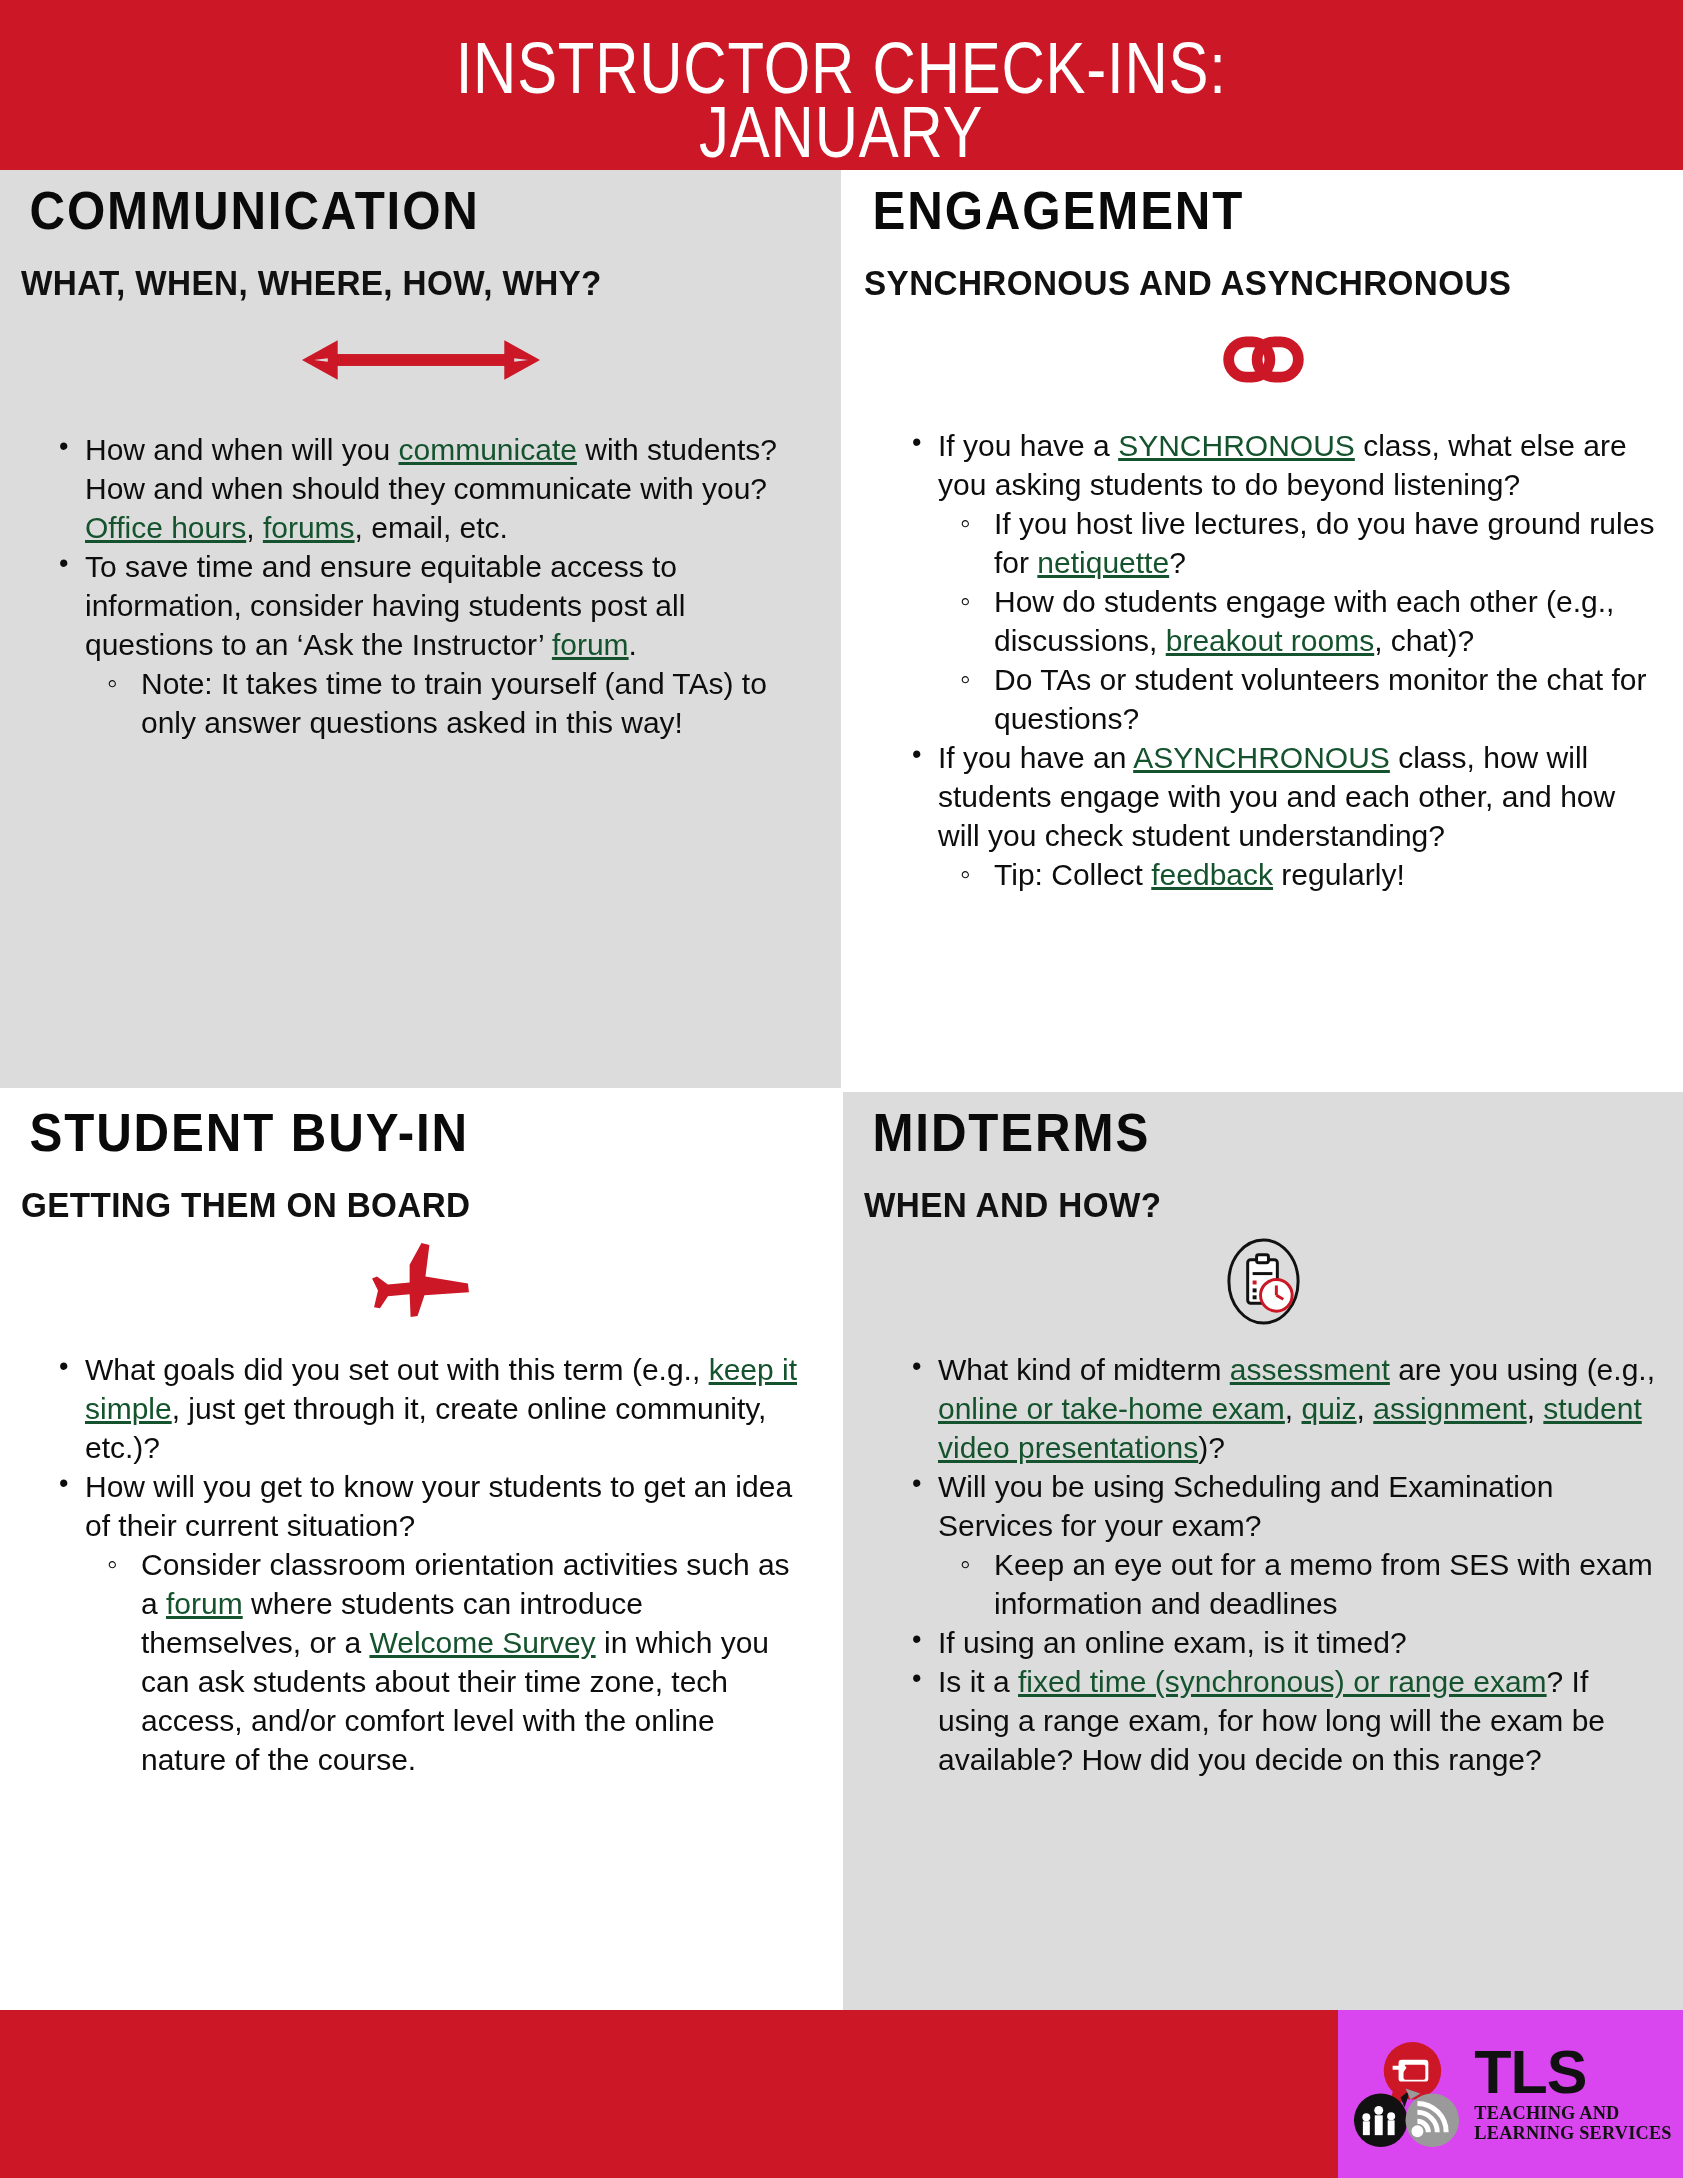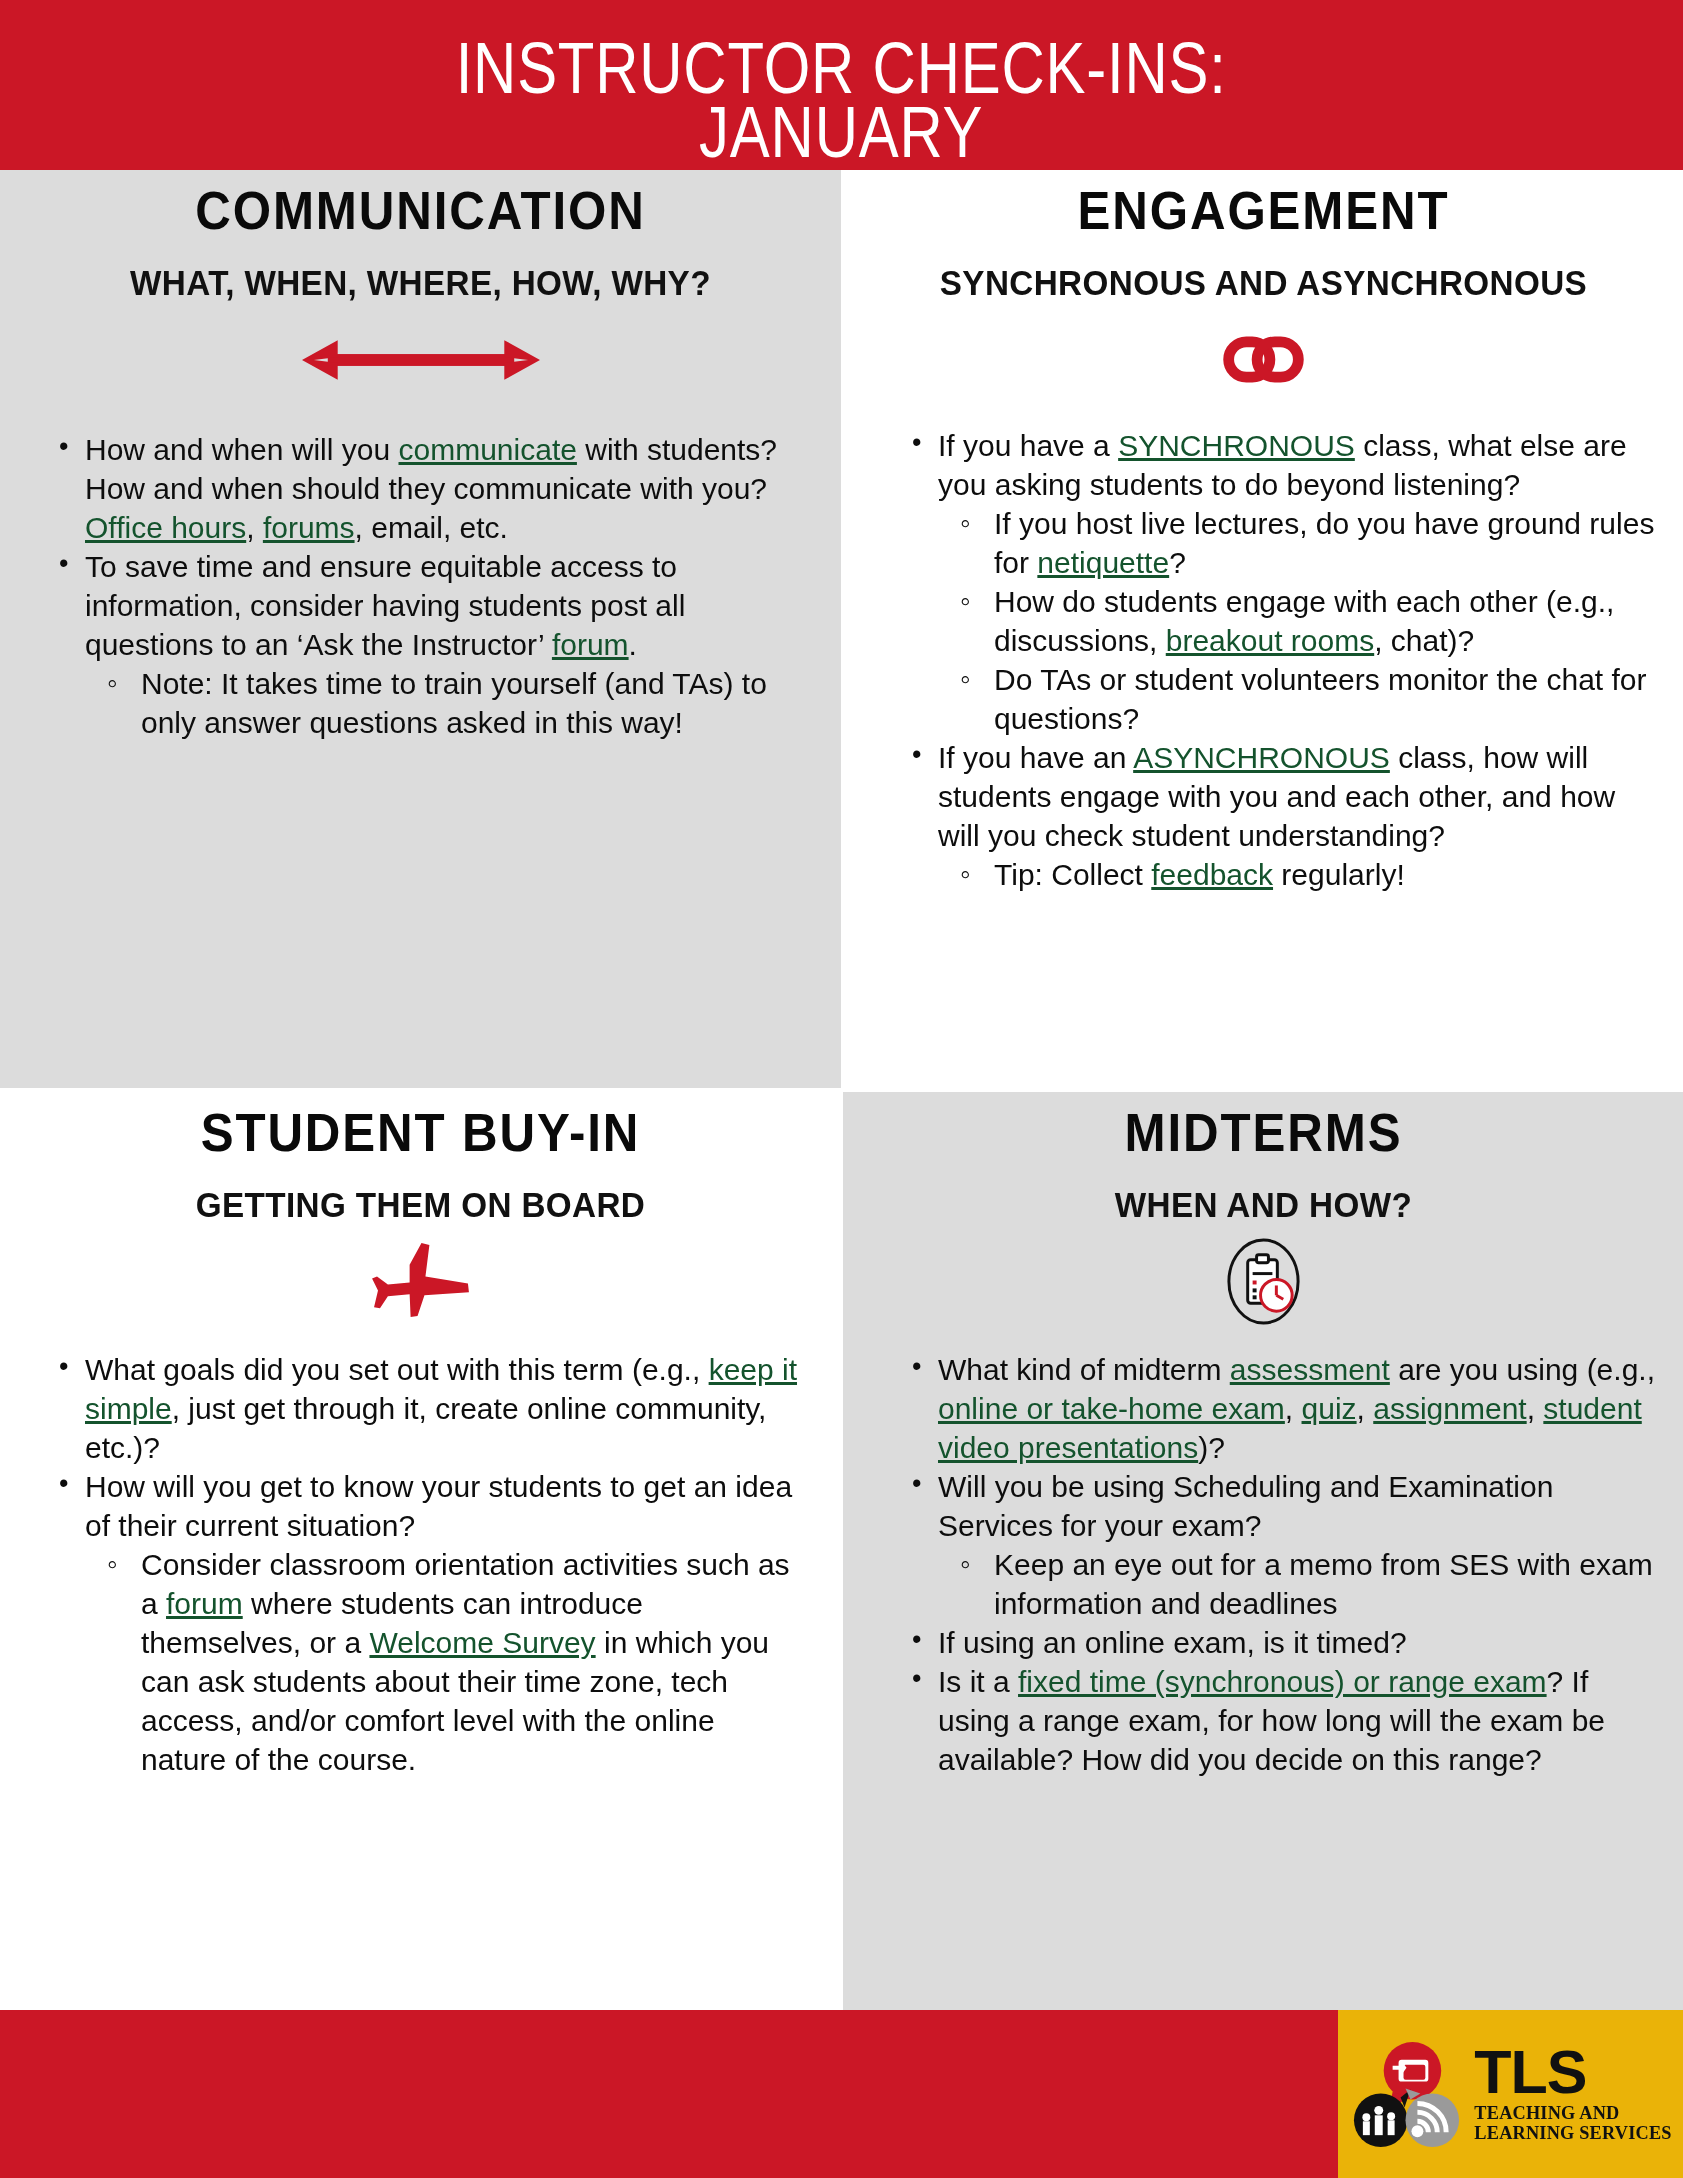--- a/index.html
+++ b/index.html
@@ -58,21 +58,21 @@
     height: 918px;
     box-sizing: border-box;
     padding: 0;
   }
   .q-tl { left: 0;    top: 0;   background: #DCDCDC; }
   .q-tr { left: 843px; top: 0;   background: #FFFFFF; }
   .q-bl { left: 0;    top: 922px; background: #FFFFFF; }
   .q-br { left: 843px; top: 922px; background: #DCDCDC; }
 
   .q-head {
-    text-align: center;
+    text-align: left;
     padding-top: 10px;
   }
   .q-title {
     font-family: "Liberation Sans Narrow", "Liberation Sans", sans-serif;
     font-size: 53px;
     font-weight: 700;
     color: #0a0a0a;
     letter-spacing: 2px;
     transform: scaleX(0.93);
     margin: 0;
@@ -152,21 +152,21 @@
     left: 0; top: 2010px;
     width: 1683px;
     height: 168px;
     background: #CB1726;
   }
   .footer-logo-box {
     position: absolute;
     right: 0; top: 0;
     width: 345px;
     height: 168px;
-    background: #eab308;
+    background: #d946ef;
     display: flex;
     align-items: center;
     justify-content: center;
     gap: 8px;
   }
   .logo-marks { width: 117px; height: 117px; flex: none; }
   .logo-text { display: flex; flex-direction: column; justify-content: center; }
   .logo-tls {
     font-family: "Liberation Sans", sans-serif;
     font-size: 61px;

